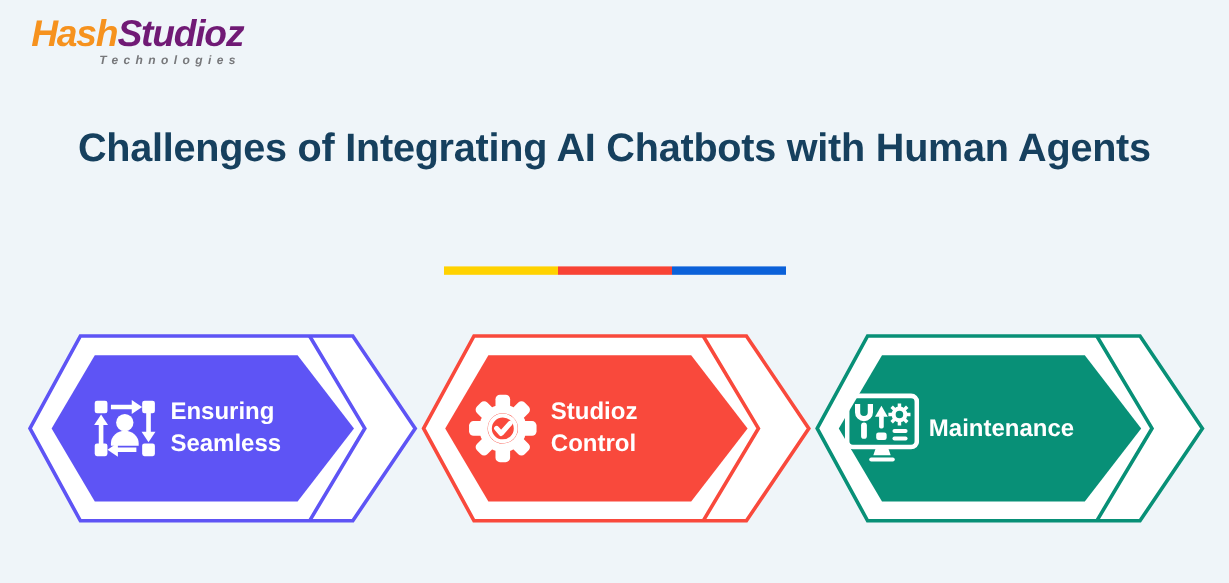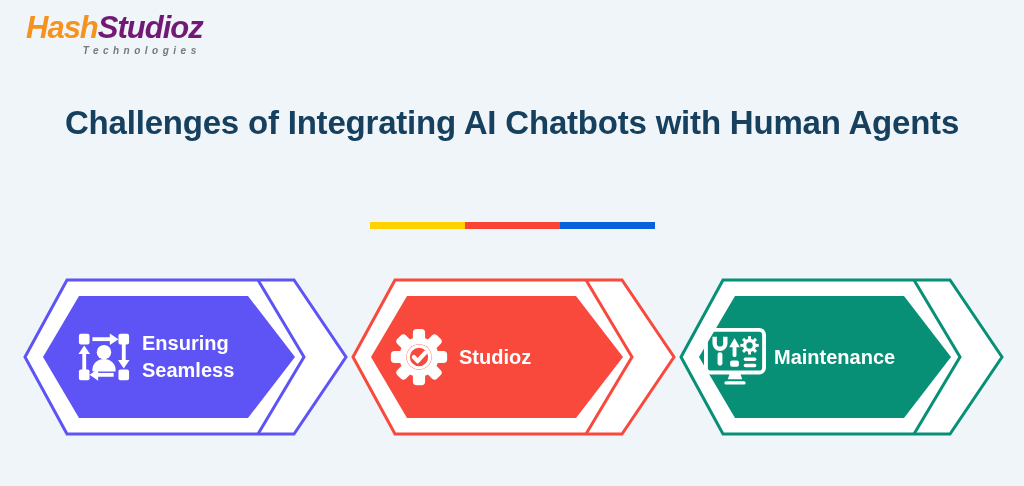--- a/index.html
+++ b/index.html
@@ -127,20 +127,21 @@
             <rect x="-6.5" y="-30" width="13" height="14" rx="4" transform="rotate(315)"></rect>
             <circle cx="0" cy="0" r="21"></circle>
           </g>
           <circle cx="0" cy="0" r="13.5" fill="#F9493C"></circle>
           <circle cx="0" cy="0" r="11.5" fill="none" stroke="#ffffff" stroke-width="3.5"></circle>
           <path d="M-5.5 0 l4 4.5 l8 -9" fill="none" stroke="#ffffff" stroke-width="4.5" stroke-linecap="round" stroke-linejoin="round"></path>
         </g>
       </svg>
       <div class="card-label">
         <span>Studioz</span>
+        <span>Control</span>
       </div>
     </div>
   </div>
 
   <div class="card c3">
     <svg class="card-shape" viewBox="0 0 330 160" aria-hidden="true">
       <polygon points="4,80 46,3 273,3 325,80 273,157 46,157" fill="#ffffff" stroke-width="3" stroke="#089077"></polygon>
       <polyline points="237,3 283,80 237,157" fill="none" stroke-width="3" stroke="#089077"></polyline>
       <polygon points="22,80 58,19 227,19 274,80 227,141 58,141" fill="#089077"></polygon>
     </svg>

